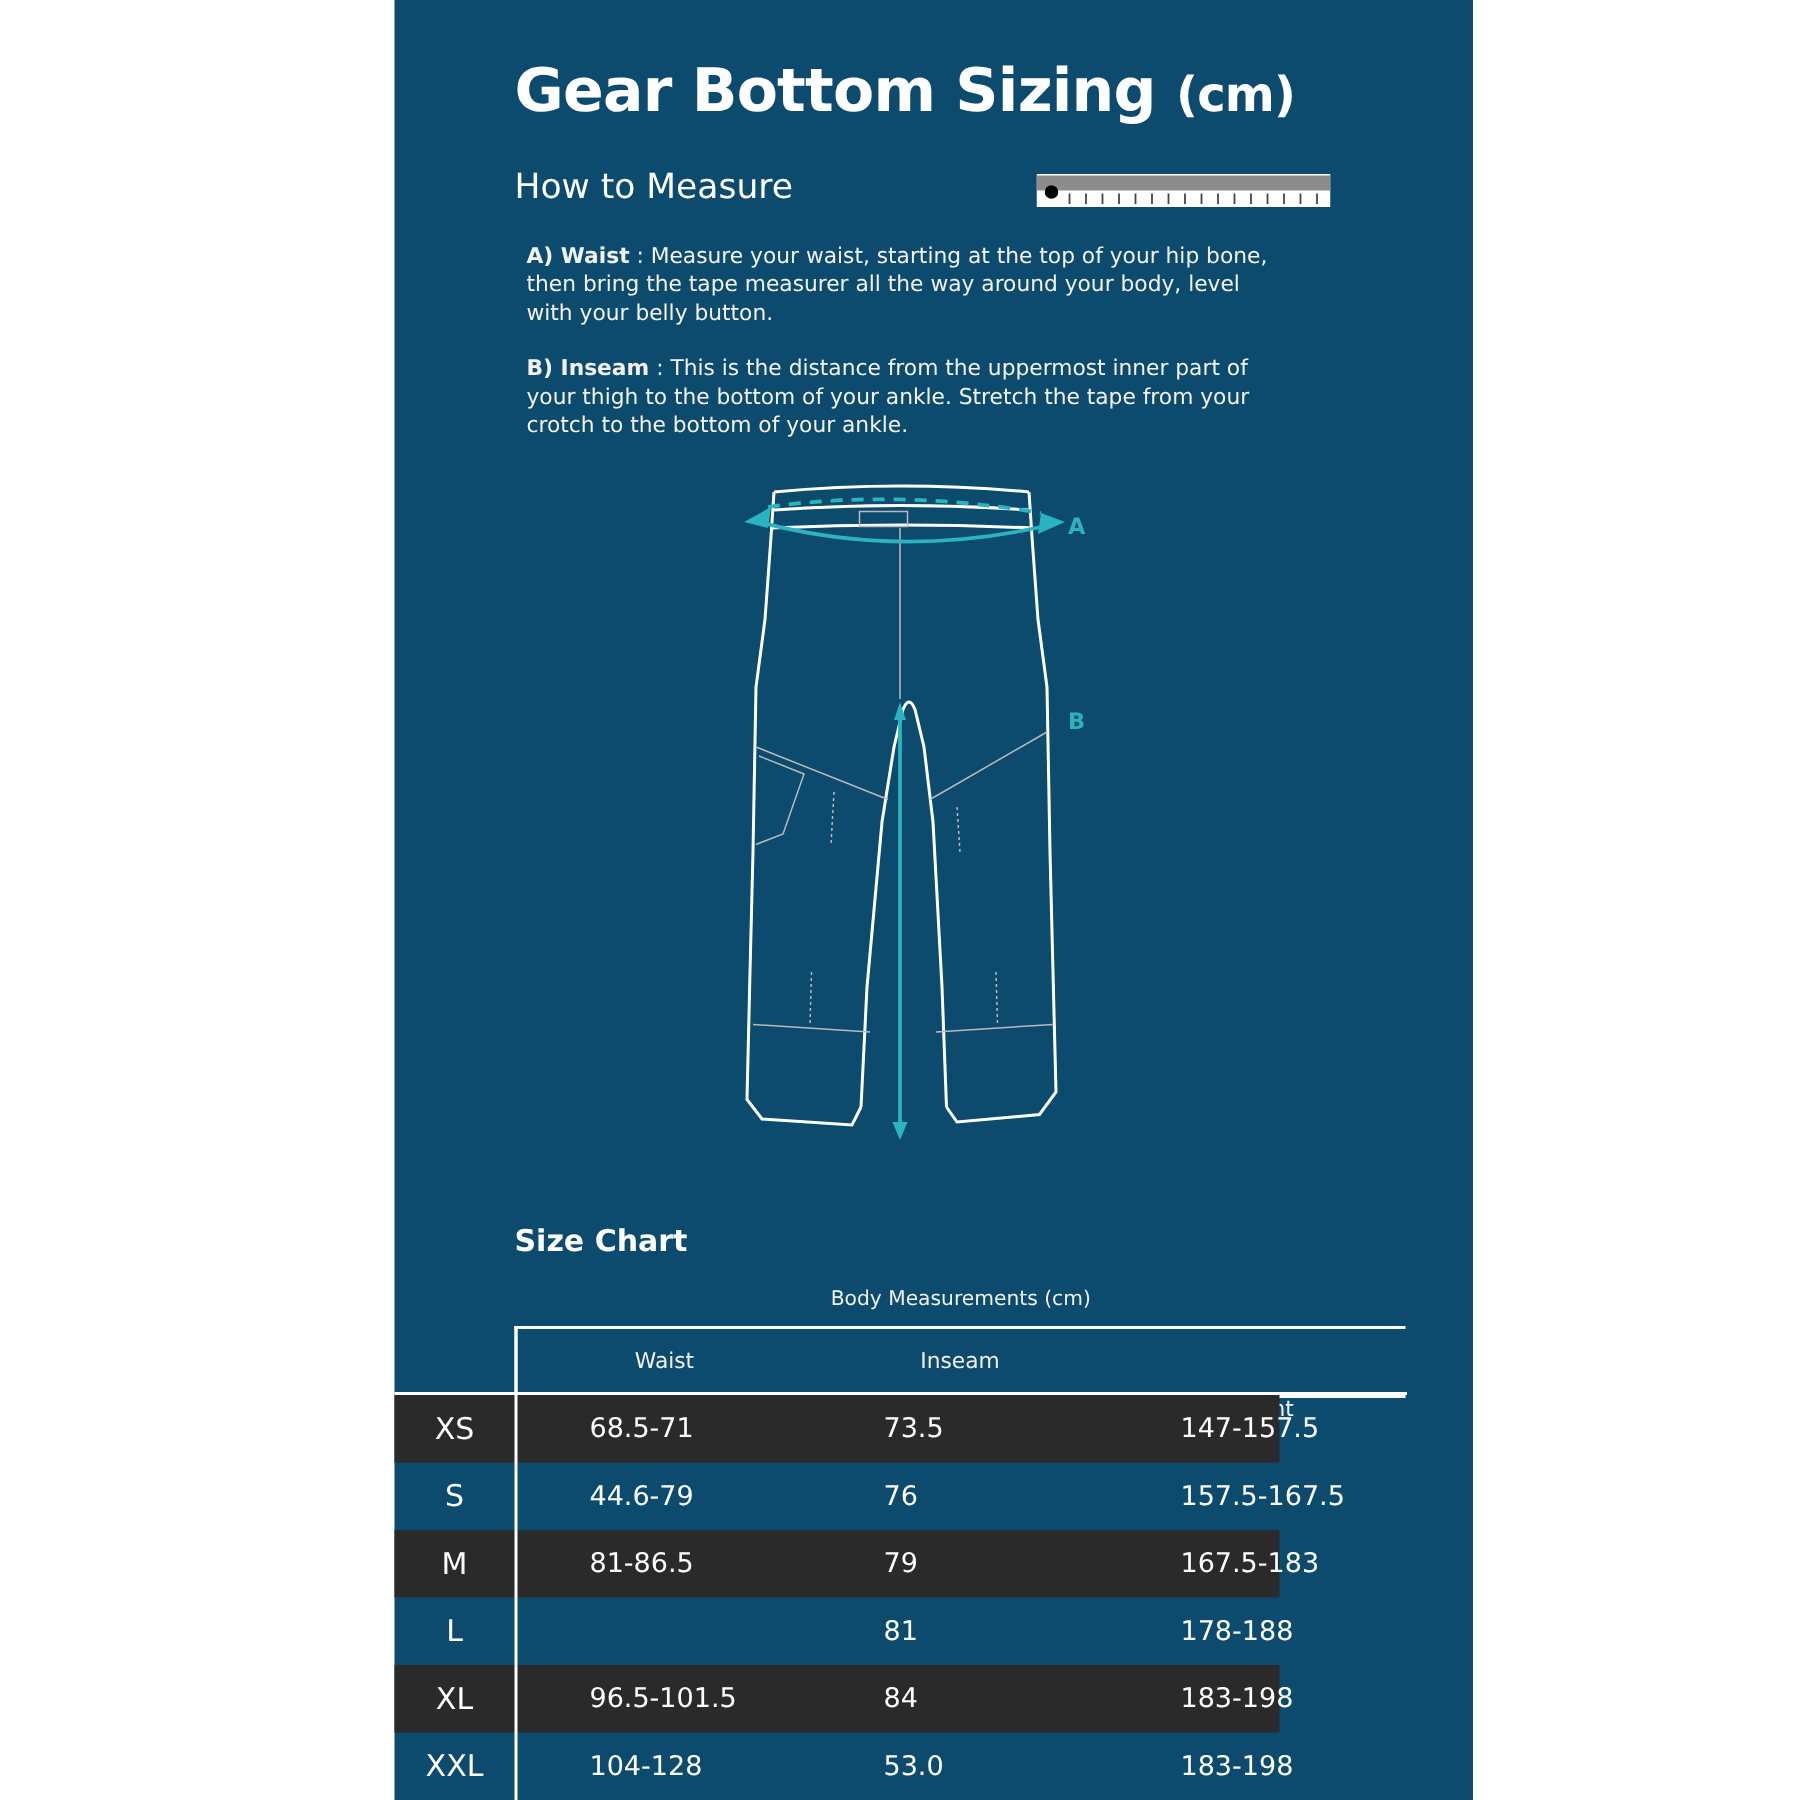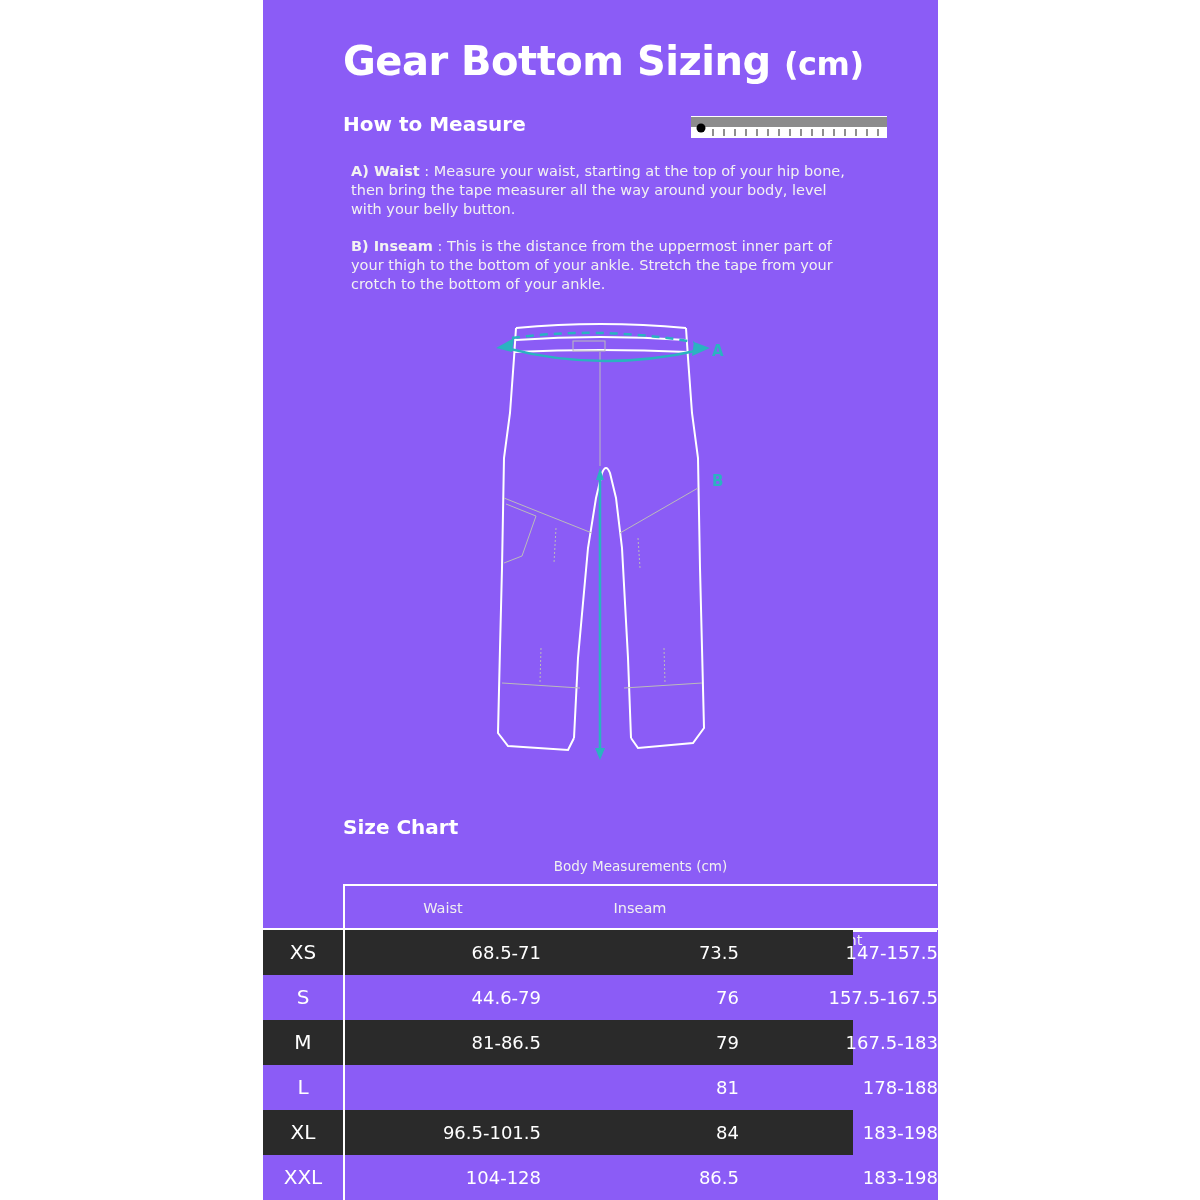--- a/index.html
+++ b/index.html
@@ -1,34 +1,34 @@
 <!DOCTYPE html>
 <html><head>
 <meta charset="utf-8">
 <style>
   html, body { margin:0; padding:0; background:#ffffff; }
   body { width:1200px; height:1200px; position:relative; overflow:hidden; font-family:"DejaVu Sans", sans-serif; }
-  .panel { position:absolute; left:263px; top:0; width:675px; height:1200px; background:#8b5cf6; color:#fff; }
+  .panel { position:absolute; left:263px; top:0; width:675px; height:1200px; background:#0c4a6e; color:#fff;padding-left:44px; }
   .title { position:absolute; left:80px; top:38px; font-size:40px; font-weight:bold; letter-spacing:-0.5px; white-space:nowrap; }
   .title .unit { font-size:32px; }
-  .howto { position:absolute; left:80px; top:112px; font-size:20px; font-weight:bold; white-space:nowrap;text-align:center; }
+  .howto { position:absolute; left:80px; top:112px; font-size:23px; font-weight:normal; white-space:nowrap;text-align:center; }
   .ruler { position:absolute; left:428px; top:116px; width:196px; height:22px; }
   .instr { position:absolute; left:88px; top:162px; width:500px; font-size:14.5px; line-height:19px; color:#f2f2f2; }
   .instr p { margin:0 0 18px 0; }
   .instr b { font-weight:bold; }
   .diagram { position:absolute; left:225px; top:318px; width:240px; height:450px; }
   .chart-h { position:absolute; left:80px; top:815px; font-size:20px; font-weight:bold; white-space:nowrap; }
   .subh { position:absolute; left:80px; top:858px; width:595px; text-align:center; font-size:13.5px; color:#f0f0f0; }
   .tbl-head { position:absolute; left:80px; top:884px; width:592px; height:44px; border:2px solid #fff; border-right:none; }
   .tbl-head .col { position:absolute; top:0; height:44px; line-height:44px; text-align:center; font-size:14.5px; color:#f0f0f0; }
   .rows { position:absolute; left:0; top:930px; width:675px; }
   .row { position:absolute; left:0; width:590px; height:45px; }
   .row.alt { background:#2a2a2a; }
   .row .size { position:absolute; left:0; width:80px; height:45px; line-height:45px; text-align:center; font-size:20px; }
-  .row .cell { position:absolute; top:0; height:45px; line-height:45px; text-align:right; font-size:18px; }
+  .row .cell { position:absolute; top:0; height:45px; line-height:45px; text-align:left; font-size:18px;margin-left:48px; }
   .vline { position:absolute; left:80px; top:884px; width:2px; height:316px; background:#fff; }
   .hline { position:absolute; left:0; top:928px; width:675px; height:2px; background:#fff; }
   .c1 { left:82px; width:196px; } .c2 { left:278px; width:198px; } .c3 { left:476px; width:199px; }
   .h1 { left:0; width:196px; } .h2 { left:196px; width:198px; } .h3 { left:394px; width:199px;margin-top:32px; }
 </style>
 </head>
 <body>
 
 <div class="panel">
 
@@ -147,20 +147,20 @@
     </div>
     <div class="row alt" style="top:180px">
       <div class="size">XL</div>
       <div class="cell c1">96.5-101.5</div>
       <div class="cell c2">84</div>
       <div class="cell c3">183-198</div>
     </div>
     <div class="row" style="top:225px">
       <div class="size">XXL</div>
       <div class="cell c1">104-128</div>
-      <div class="cell c2">86.5</div>
+      <div class="cell c2">53.0</div>
       <div class="cell c3">183-198</div>
     </div>
   </div>
 
   <div class="hline"></div>
   <div class="vline"></div>
 </div>
 
 </body></html>

